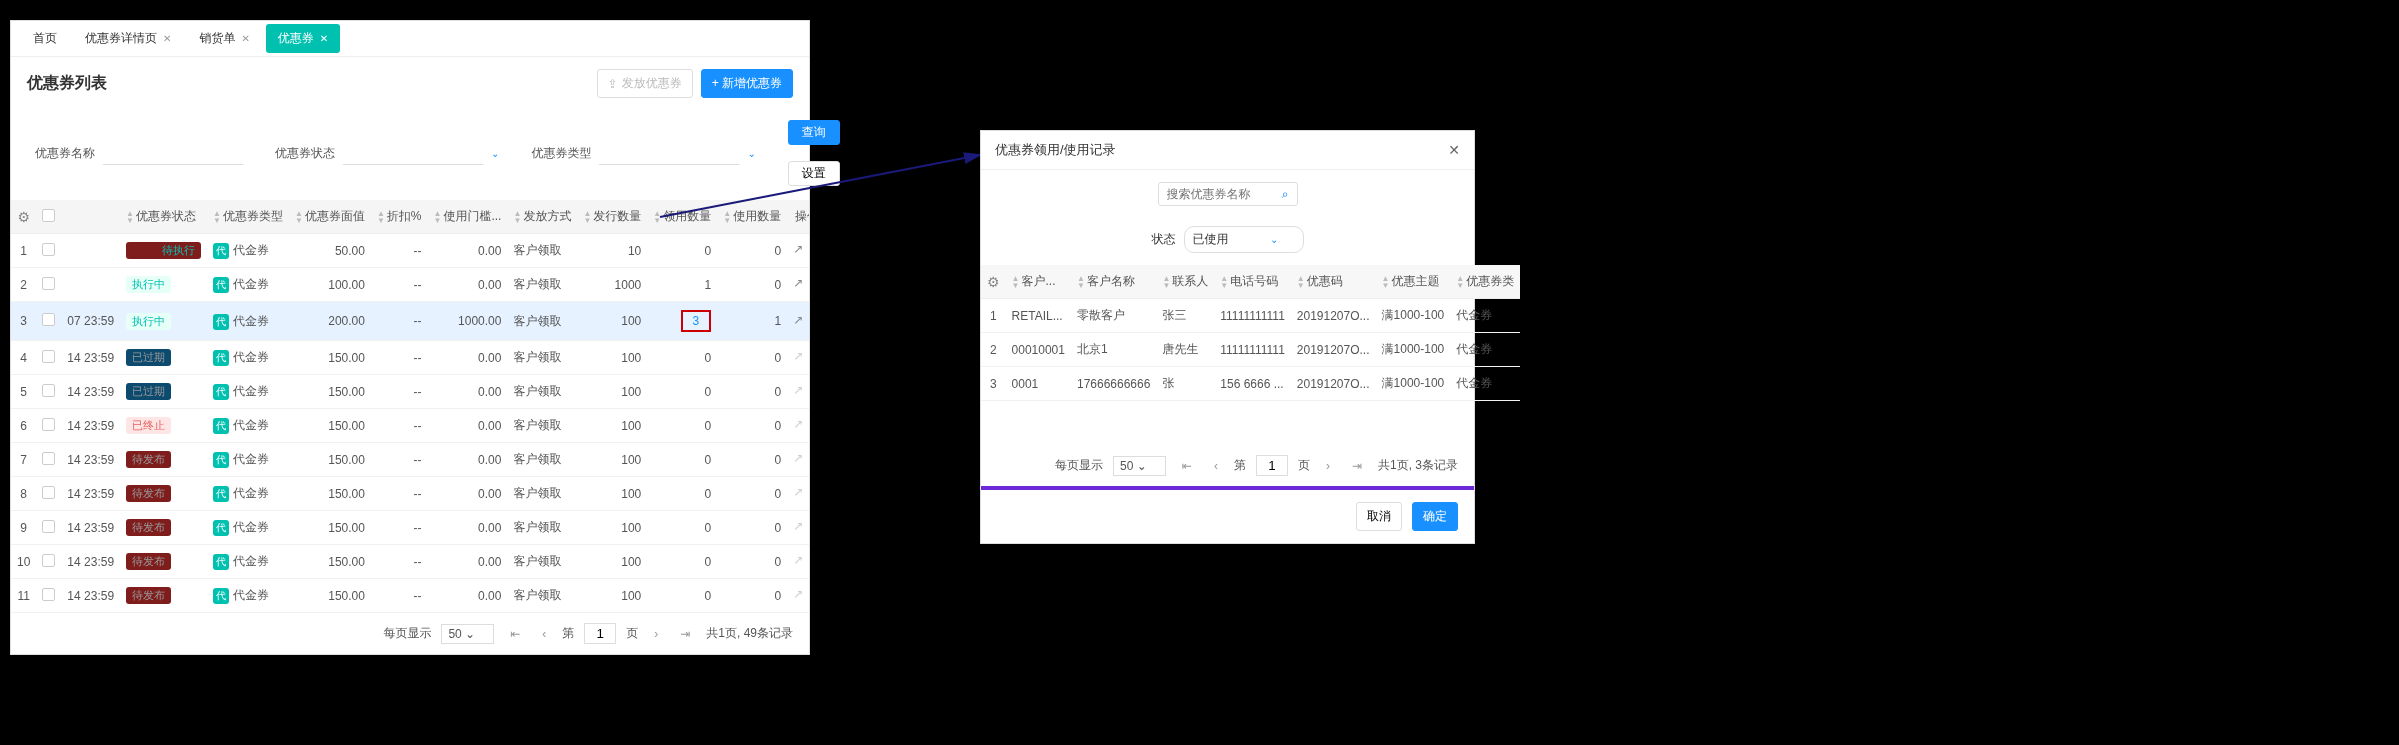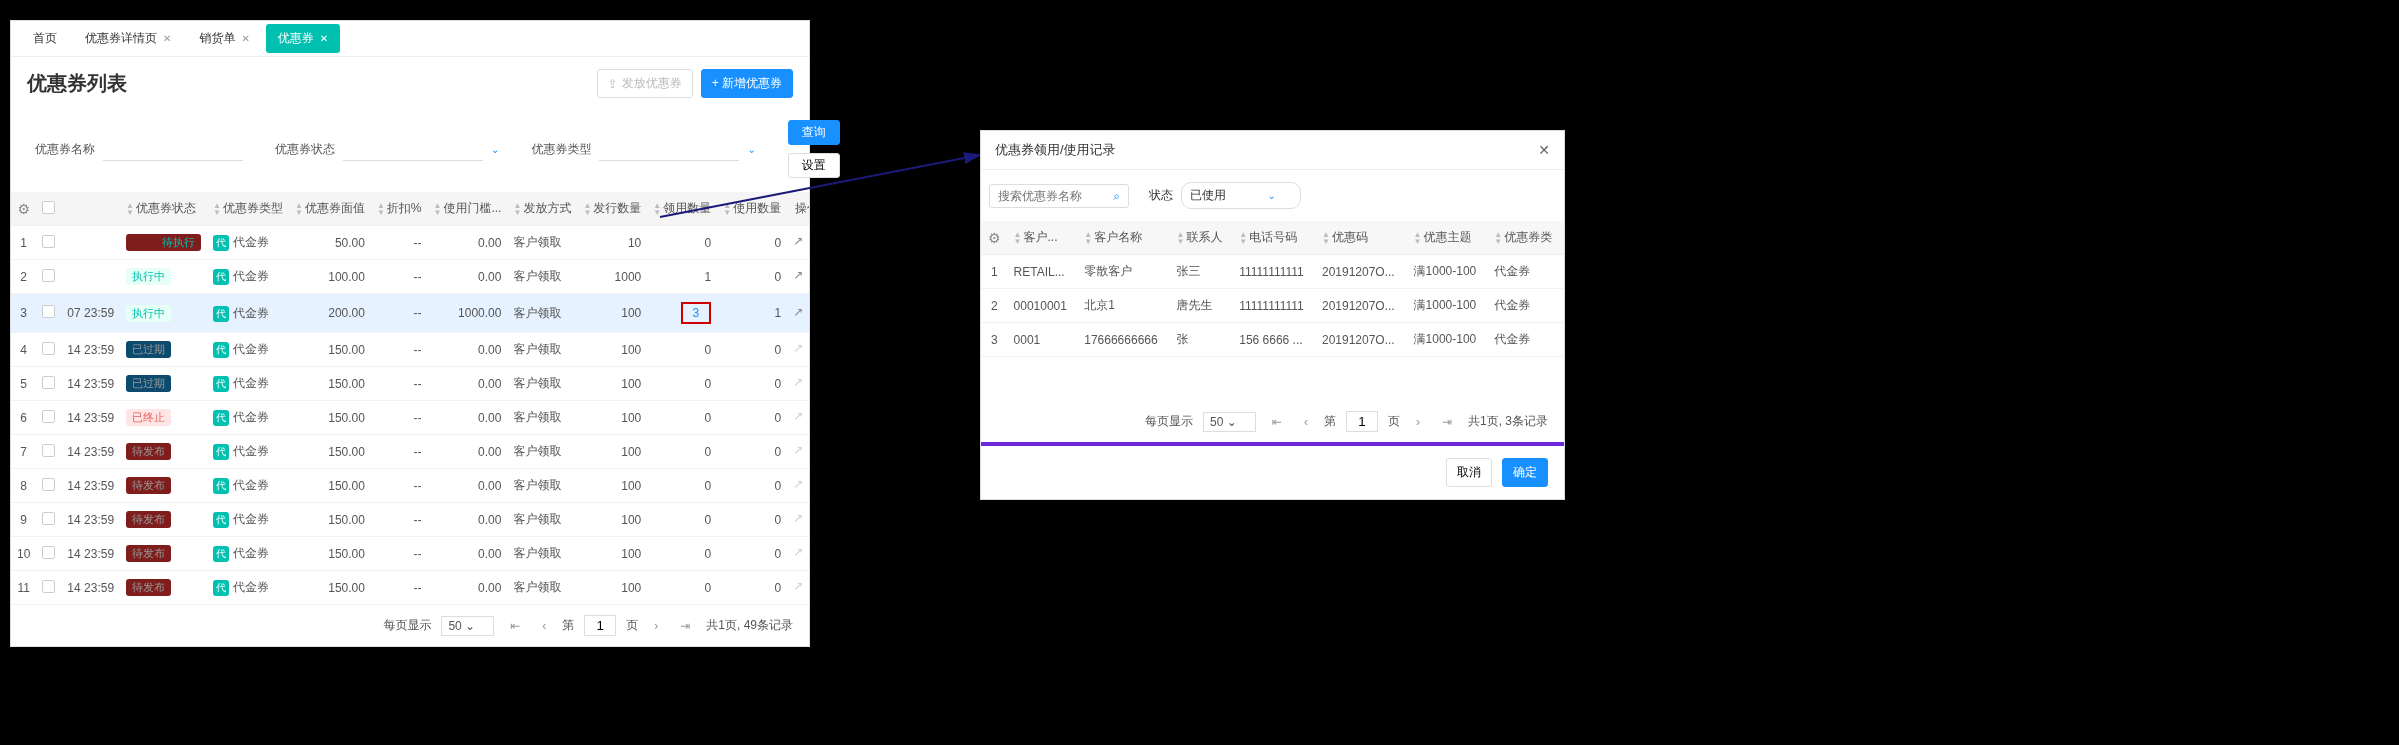--- a/index.html
+++ b/index.html
@@ -1,40 +1,40 @@
 <!DOCTYPE html>
 <html><head>
   <meta charset="utf-8">
   <style>
     * { box-sizing: border-box; margin: 0; padding: 0; }
     body { font-family: -apple-system, "Microsoft YaHei", sans-serif; font-size: 12px; background: #000; color: #333; width: 2399px; height: 745px; position: relative; }
     
     .window-left { position: absolute; left: 10px; top: 20px; width: 800px; background: #fff; border: 1px solid #ddd; }
-    .window-right { position: absolute; left: 980px; top: 130px; width: 585px; background: #fff; border: 1px solid #ddd; }
+    .window-right { position: absolute; left: 980px; top: 130px; width: 495px; background: #fff; border: 1px solid #ddd; }
     
     .tabs { display: flex; height: 36px; align-items: center; border-bottom: 1px solid #eee; padding: 0 10px; gap: 4px; }
     .tab { padding: 6px 12px; display: flex; align-items: center; gap: 6px; cursor: pointer; }
     .tab.active { background: #00c1b0; color: #fff; border-radius: 3px; }
     .tab .close { font-size: 10px; color: #999; }
     .tab.active .close { color: #fff; }
     
     .toolbar { display: flex; justify-content: space-between; align-items: center; padding: 12px 16px; }
-    .page-title { font-size: 20px; font-weight: 600; }
+    .page-title { font-size: 16px; font-weight: 600; }
     .toolbar-actions { display: flex; gap: 8px; }
     .btn { padding: 5px 10px; border-radius: 3px; border: 1px solid #ddd; background: #fff; cursor: pointer; font-size: 12px; display: inline-flex; align-items: center; gap: 4px; }
     .btn.disabled { color: #bbb; }
     .btn.primary { background: #1890ff; color: #fff; border-color: #1890ff; }
     
     .filters { display: flex; align-items: center; padding: 10px 24px 14px; gap: 32px; }
     .filter-item { display: flex; align-items: center; gap: 8px; }
     .filter-label { color: #555; white-space: nowrap; }
     .filter-input { border: none; border-bottom: 1px solid #ddd; padding: 4px; width: 140px; outline: none; }
     .filter-select { border: none; border-bottom: 1px solid #ddd; padding: 4px 24px 4px 4px; width: 140px; position: relative; color: #999; }
     .chevron { color: #1890ff; font-size: 10px; }
-    .filter-actions { display: flex; flex-direction: column; gap: 8px; }
+    .filter-actions { display: flex; flex-direction: column; gap: 16px; }
     .filter-actions .btn { padding: 3px 12px; min-width: 52px; justify-content: center; }
     
     .table-wrap { overflow: auto; }
     table { width: 100%; border-collapse: collapse; font-size: 12px; }
     th { background: #f5f5f5; padding: 8px 6px; text-align: left; font-weight: 500; color: #555; border-bottom: 1px solid #eee; white-space: nowrap; }
     th.right, td.right { text-align: right; }
     th.center, td.center { text-align: center; }
     td { padding: 8px 6px; border-bottom: 1px solid #f2f2f2; white-space: nowrap; color: #555; }
     tr.highlight td { background: #e6f2ff; }
     .sort-icon { display: inline-block; font-size: 8px; color: #bbb; margin-right: 2px; vertical-align: middle; line-height: 7px; }
@@ -57,21 +57,21 @@
     .action-icons.faded { opacity: 0.4; }
     
     .pagination { display: flex; justify-content: flex-end; align-items: center; gap: 10px; padding: 10px 16px; color: #555; }
     .page-btn { padding: 2px 6px; color: #999; cursor: pointer; }
     .page-input { width: 32px; border: 1px solid #ddd; padding: 2px; text-align: center; }
     .page-select { border: 1px solid #ddd; padding: 2px 18px 2px 6px; }
     
     .dialog-header { display: flex; justify-content: space-between; align-items: center; padding: 10px 14px; border-bottom: 1px solid #eee; }
     .dialog-title { font-size: 13px; color: #333; }
     .dialog-close { color: #666; cursor: pointer; font-size: 14px; }
-    .dialog-filters { display: flex; align-items: center; gap: 20px; padding: 12px 8px; }
+    .dialog-filters { display: flex; align-items: center; gap: 20px; padding: 12px 16px; flex-direction: column; }
     .search-wrap { border: 1px solid #ddd; border-radius: 3px; padding: 4px 8px; display: flex; align-items: center; gap: 6px; width: 140px; }
     .search-wrap input { border: none; outline: none; flex: 1; width: 100%; font-size: 12px; }
     .search-icon { color: #1890ff; }
     .state-select { border: 1px solid #ddd; padding: 4px 24px 4px 8px; border-radius: 10px; min-width: 120px; display: flex; justify-content: space-between; align-items: center; }
     
     .dialog-table th { background: #f7f7f7; }
     .dialog-body { min-height: 180px; }
     .dialog-footer { display: flex; justify-content: flex-end; gap: 10px; padding: 12px 16px; border-top: 4px solid #6d28d9; }
     
     .arrow-svg { position: absolute; left: 655px; top: 145px; pointer-events: none; }

